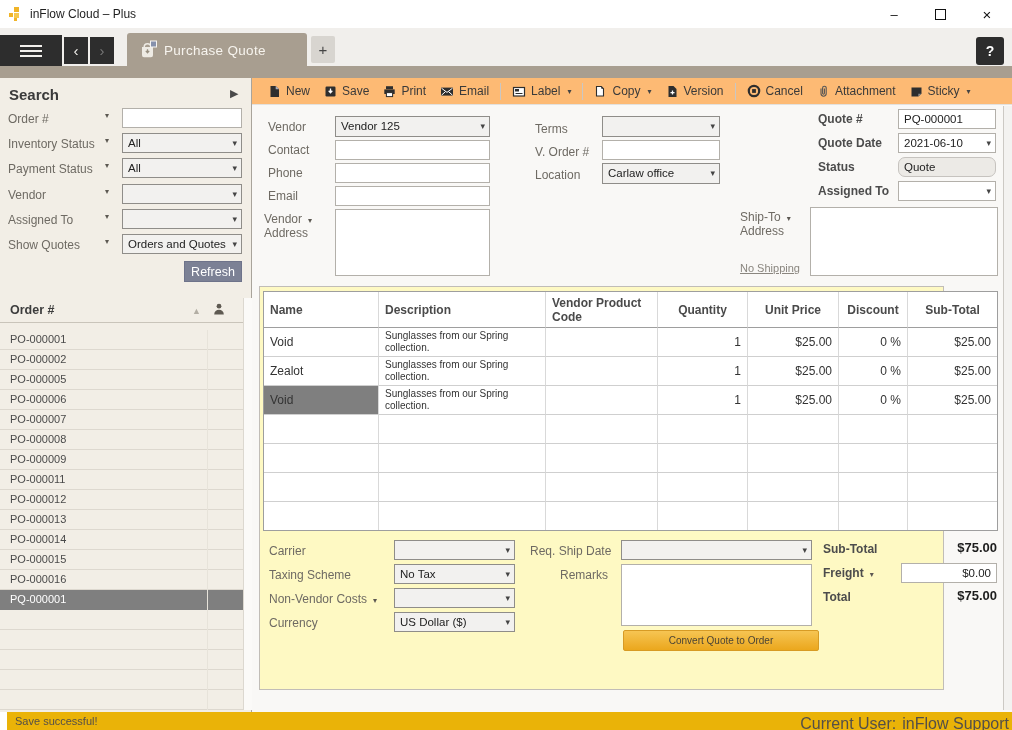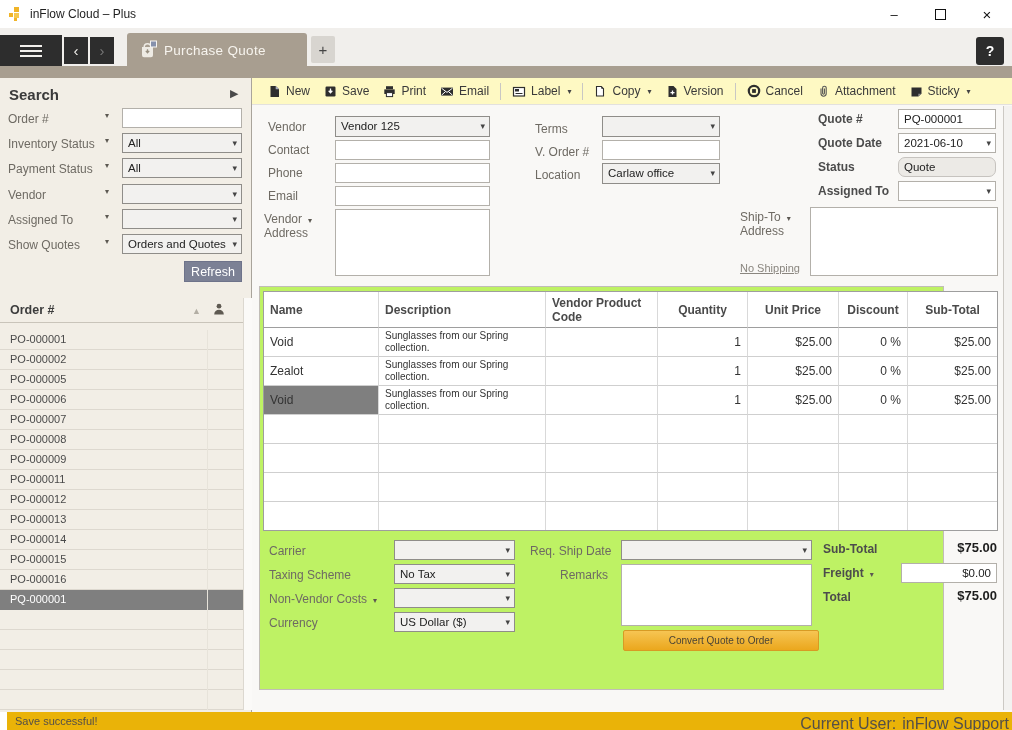--- a/index.html
+++ b/index.html
@@ -56,21 +56,21 @@
   .side-scroll{position:absolute;left:243px;top:220px;width:9px;height:412px;background:#fbfaf8;border-left:1px solid #dcd8d0;box-sizing:border-box;}
 
   
   .statusbar{position:absolute;left:7px;top:712px;width:1012px;height:21px;background:#eab308;}
   .status-left{position:absolute;left:8px;top:3px;font-size:11px;color:#544f48;}
   .status-right{position:absolute;right:10px;top:3px;font-size:16px;color:#544f48;}
   .status-right span{margin-left:6px;}
 
   
   .main{position:absolute;left:252px;top:78px;width:760px;height:634px;background:#f9f8f6;}
-  .toolbar{position:absolute;left:0;top:0;width:760px;height:27px;background:#fef9c3;border-bottom:1px solid #e3e1de;
+  .toolbar{position:absolute;left:0;top:0;width:760px;height:27px;background:#fdba74;border-bottom:1px solid #e3e1de;
            box-sizing:border-box;display:flex;align-items:center;padding-left:9px;}
   .tbtn{display:flex;align-items:center;gap:5px;padding:0 7px;height:24px;color:#3a3a3a;font-size:12px;white-space:nowrap;}
   .tbtn .ticon{display:flex;align-items:center;}
   .tdd{font-size:8px;color:#444;margin-left:2px;}
   .tsep{width:1px;height:17px;background:#c9c7c4;margin:0 4px;}
   .main-scroll{position:absolute;left:751px;top:28px;width:9px;height:604px;background:#f3f2f0;border-left:1px solid #ccc9c4;box-sizing:border-box;}
 
   
   .lbl{position:absolute;color:#6e6a63;font-size:12px;white-space:nowrap;}
   .lbl.bold{font-weight:bold;color:#4c4c4c;}
@@ -78,21 +78,21 @@
   .ctl{position:absolute;box-sizing:border-box;height:20px;font-size:11.5px;color:#222;background:#fff;border:1px solid #b3b0aa;}
   .ctl .cval{position:absolute;left:5px;top:3px;white-space:nowrap;}
   .ctl.gray{background:#f2f1ef;border:1px solid #8f8d89;}
   .ctl.ro{background:#eceae6;border:1px solid #c6c3bf;}
   .ctl .carrow{position:absolute;right:4px;top:4px;font-size:9px;color:#444;}
   .ctl.area{background:#fff;border:1px solid #b3b0aa;}
   .ctl.num .cval{left:auto;right:5px;}
   .link{position:absolute;font-size:11px;color:#8a867f;text-decoration:underline;}
 
   
-  .panel{position:absolute;left:7px;top:208px;width:685px;height:404px;background:#bef264;border:1px solid #c1bdb7;box-sizing:border-box;}
+  .panel{position:absolute;left:7px;top:208px;width:685px;height:404px;background:#fef9c3;border:1px solid #c1bdb7;box-sizing:border-box;}
   .itable{position:absolute;left:3px;top:4px;width:735px;height:240px;border:1px solid #9e9e9e;box-sizing:border-box;overflow:hidden;background:#fff;}
   .trow{display:grid;grid-template-columns:115px 167px 112px 90px 91px 69px 1fr;}
   .trow.head{height:36px;}
   .trow.body{height:29px;}
   .tcell{border-right:1px solid #d9d9d9;border-bottom:1px solid #cfcfcf;position:relative;box-sizing:border-box;overflow:hidden;}
   .tcell:last-child{border-right:none;}
   .trow.head .tcell{border-bottom:1px solid #9e9e9e;font-weight:bold;color:#4a4a4a;font-size:12px;
                     display:flex;align-items:center;padding-left:6px;}
   .trow.head .tcell.c{justify-content:center;padding-left:0;text-align:center;}
   .trow.body .tcell{font-size:12px;color:#333;display:flex;align-items:center;padding-left:6px;}

